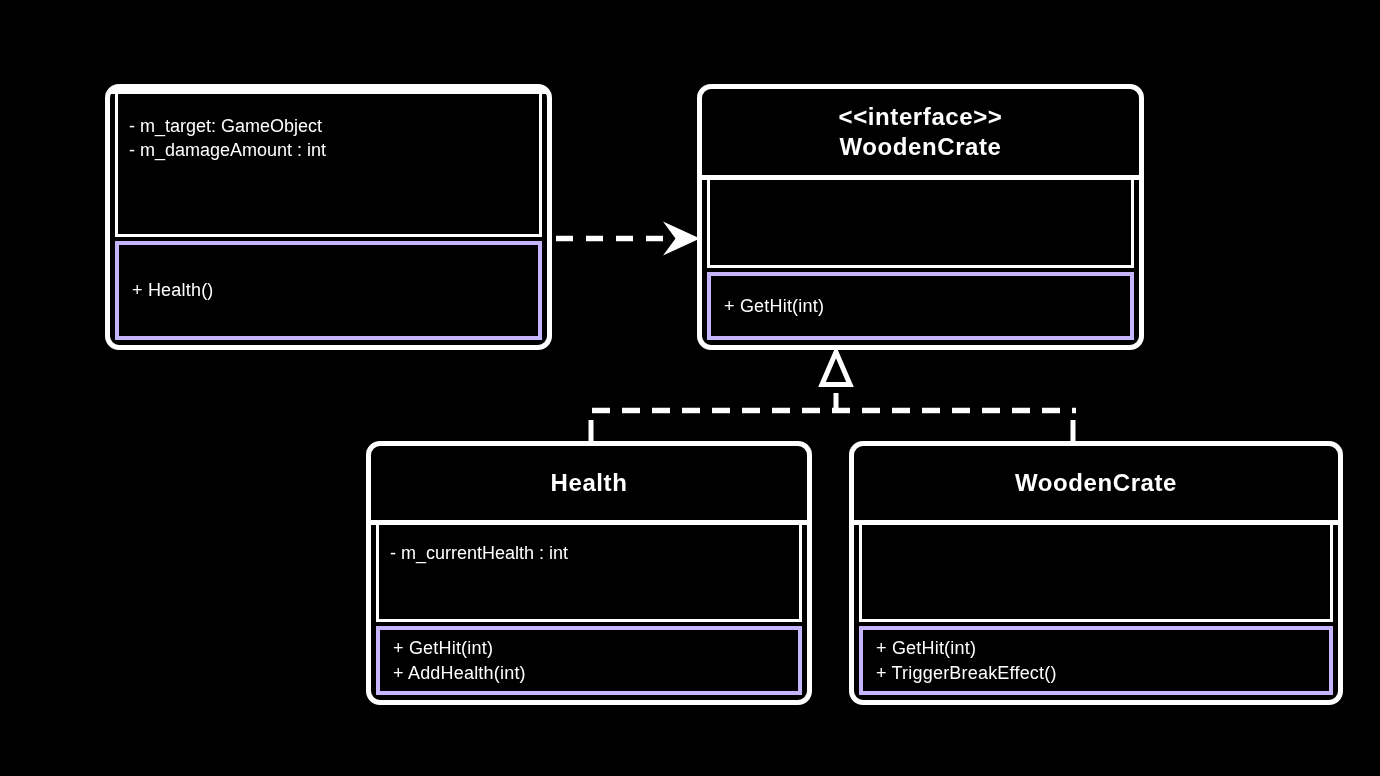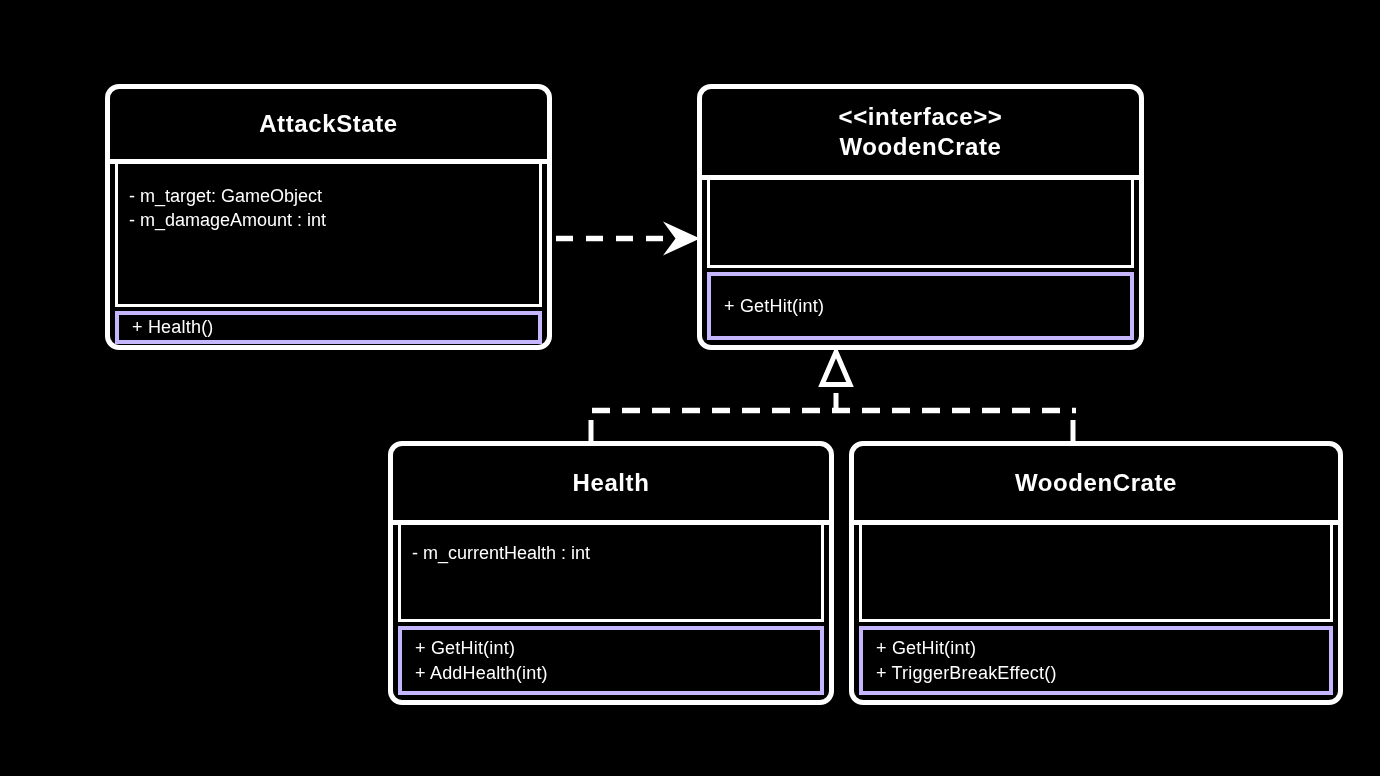--- a/index.html
+++ b/index.html
@@ -68,21 +68,21 @@
   }
   
   #box-attackstate { left: 105px; top: 84px;  width: 447px; height: 266px; }
   #box-attackstate .uml-title { height: 70px; }
   #box-attackstate .uml-attrs { height: 143px; }
 
   #box-idamagable  { left: 697px; top: 84px;  width: 447px; height: 266px; }
   #box-idamagable .uml-title { height: 86px; }
   #box-idamagable .uml-attrs { height: 88px; }
 
-  #box-health      { left: 388px; top: 441px; width: 446px; height: 264px; }
+  #box-health      { left: 366px; top: 441px; width: 446px; height: 264px; }
   #box-health .uml-title { height: 74px; }
   #box-health .uml-attrs { height: 97px; padding-top: 16px; }
 
   #box-woodencrate { left: 849px; top: 441px; width: 494px; height: 264px; }
   #box-woodencrate .uml-title { height: 74px; }
   #box-woodencrate .uml-attrs { height: 97px; padding-top: 16px; }
 
   .relations-svg {
     position: absolute;
     left: 0;
@@ -104,23 +104,20 @@
     <polygon points="663,221.5 700,238.5 663,255.5 675.5,238.5" fill="#ffffff"></polygon>
 
     <polygon points="836,352 822,384.5 850,384.5" fill="#000000" stroke="#ffffff" stroke-width="5" stroke-linejoin="miter"></polygon>
     <line x1="836" y1="393" x2="836" y2="409" stroke="#ffffff" stroke-width="5"></line>
     <line x1="592" y1="410.5" x2="1076" y2="410.5" stroke="#ffffff" stroke-width="5.5" stroke-dasharray="18 12"></line>
     <line x1="591" y1="420" x2="591" y2="444" stroke="#ffffff" stroke-width="5"></line>
     <line x1="1073" y1="420" x2="1073" y2="444" stroke="#ffffff" stroke-width="5"></line>
   </svg>
 
   <div class="uml-box" id="box-attackstate">
-    <div class="uml-title">
-      <span>AttackState</span>
-    </div>
     <div class="uml-sep"></div>
     <div class="uml-attrs">
       <div class="attr-line">- m_target: GameObject</div>
       <div class="attr-line">- m_damageAmount : int</div>
     </div>
     <div class="uml-methods">
       <div class="method-line">+ Health()</div>
     </div>
   </div>
 

